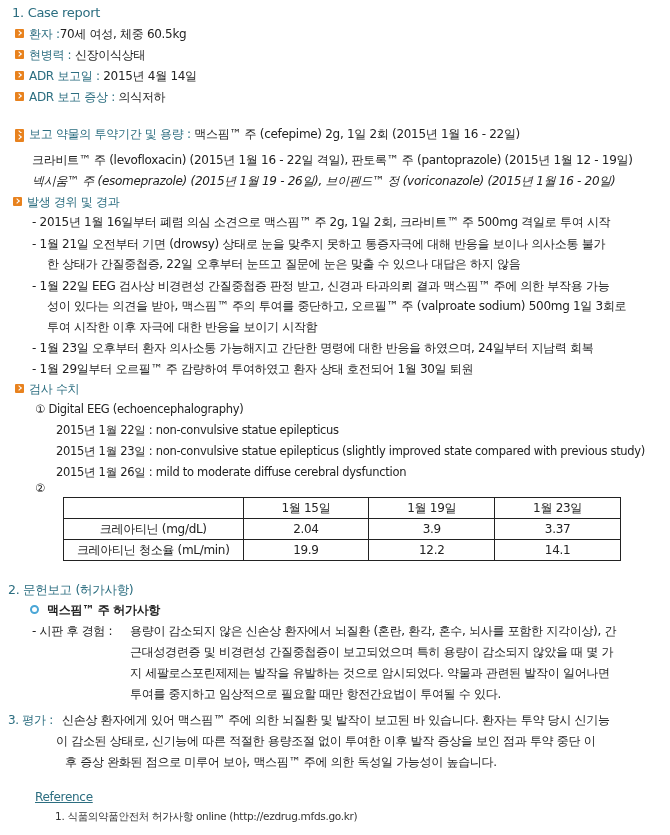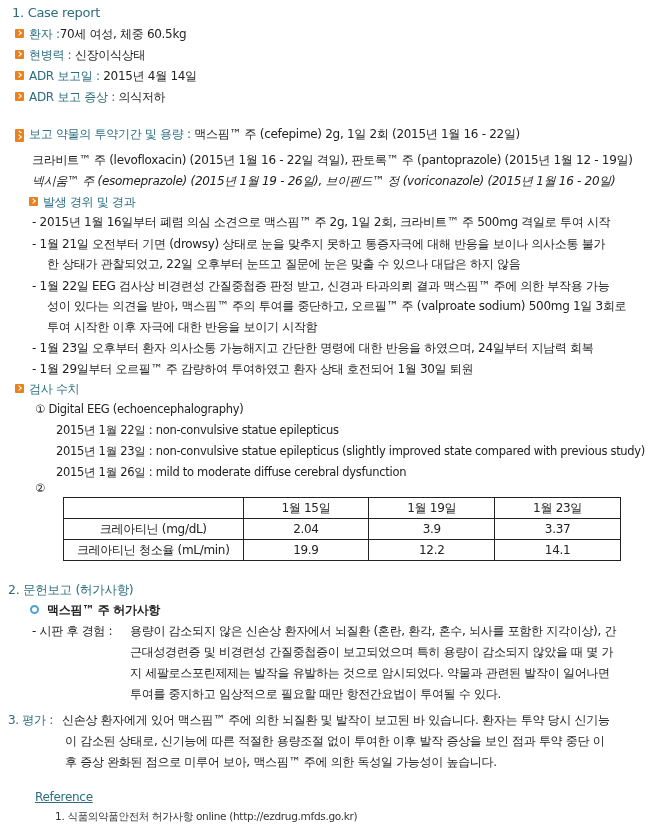--- a/index.html
+++ b/index.html
@@ -54,26 +54,26 @@
 </div>
 <div class="abs" style="left:15px;top:126px;">
   <span class="bul-icon"></span><span class="lbl">보고 약물의 투약기간 및 용량 :</span> <span>맥스핌™ 주 (cefepime) 2g, 1일 2회 (2015년 1월 16 - 22일)</span>
 </div>
 <div class="abs" style="left:15px;top:131px;">
   <span class="bul-icon"></span>
 </div>
 <div class="abs" style="left:32px;top:152px;">크라비트™ 주 (levofloxacin) (2015년 1월 16 - 22일 격일), 판토록™ 주 (pantoprazole) (2015년 1월 12 - 19일)</div>
 <div class="abs" style="left:32px;top:173px;font-style:italic;">넥시움™ 주 (esomeprazole) (2015년 1월 19 - 26일), 브이펜드™ 정 (voriconazole) (2015년 1월 16 - 20일)</div>
 
-<div class="abs" style="left:29px;top:194px;">
+<div class="abs" style="left:13px;top:194px;">
   <span class="bul-icon"></span><span class="lbl">발생 경위 및 경과</span>
 </div>
 <div class="abs" style="left:32px;top:214px;">- 2015년 1월 16일부터 폐렴 의심 소견으로 맥스핌™ 주 2g, 1일 2회, 크라비트™ 주 500mg 격일로 투여 시작</div>
 <div class="abs" style="left:32px;top:236px;">- 1월 21일 오전부터 기면 (drowsy) 상태로 눈을 맞추지 못하고 통증자극에 대해 반응을 보이나 의사소통 불가</div>
-<div class="abs" style="left:47px;top:256px;">한 상태가 관찰되었고, 22일 오후부터 눈뜨고 질문에 눈은 맞출 수 있으나 대답은 하지 않음</div>
+<div class="abs" style="left:47px;top:256px;">한 상태가 간질중첩증, 22일 오후부터 눈뜨고 질문에 눈은 맞출 수 있으나 대답은 하지 않음</div>
 <div class="abs" style="left:32px;top:278px;">- 1월 22일 EEG 검사상 비경련성 간질중첩증 판정 받고, 신경과 타과의뢰 결과 맥스핌™ 주에 의한 부작용 가능</div>
 <div class="abs" style="left:47px;top:298px;">성이 있다는 의견을 받아, 맥스핌™ 주의 투여를 중단하고, 오르필™ 주 (valproate sodium) 500mg 1일 3회로</div>
 <div class="abs" style="left:47px;top:319px;">투여 시작한 이후 자극에 대한 반응을 보이기 시작함</div>
 <div class="abs" style="left:32px;top:340px;">- 1월 23일 오후부터 환자 의사소통 가능해지고 간단한 명령에 대한 반응을 하였으며, 24일부터 지남력 회복</div>
 <div class="abs" style="left:32px;top:361px;">- 1월 29일부터 오르필™ 주 감량하여 투여하였고 환자 상태 호전되어 1월 30일 퇴원</div>
 
 <div class="abs" style="left:15px;top:381px;">
   <span class="bul-icon"></span><span class="lbl">검사 수치</span>
 </div>
 <div class="abs" style="left:35px;top:402px;font-size:11.5px;">
@@ -113,17 +113,17 @@
   <span class="circ-icon"></span><span class="bold">맥스핌™ 주 허가사항</span>
 </div>
 <div class="abs" style="left:32px;top:623px;">- 시판 후 경험 :</div>
 <div class="abs" style="left:130px;top:623px;">용량이 감소되지 않은 신손상 환자에서 뇌질환 (혼란, 환각, 혼수, 뇌사를 포함한 지각이상), 간</div>
 <div class="abs" style="left:130px;top:644px;">근대성경련증 및 비경련성 간질중첩증이 보고되었으며 특히 용량이 감소되지 않았을 때 몇 가</div>
 <div class="abs" style="left:130px;top:665px;">지 세팔로스포린제제는 발작을 유발하는 것으로 암시되었다. 약물과 관련된 발작이 일어나면</div>
 <div class="abs" style="left:130px;top:686px;">투여를 중지하고 임상적으로 필요할 때만 항전간요법이 투여될 수 있다.</div>
 
 <div class="abs teal" style="left:8px;top:712px;text-align:right;">3. 평가 :</div>
 <div class="abs" style="left:62px;top:712px;">신손상 환자에게 있어 맥스핌™ 주에 의한 뇌질환 및 발작이 보고된 바 있습니다. 환자는 투약 당시 신기능</div>
-<div class="abs" style="left:65px;top:733px;">이 감소된 상태로, 신기능에 따른 적절한 용량조절 없이 투여한 이후 발작 증상을 보인 점과 투약 중단 이</div>
+<div class="abs" style="left:56px;top:733px;">이 감소된 상태로, 신기능에 따른 적절한 용량조절 없이 투여한 이후 발작 증상을 보인 점과 투약 중단 이</div>
 <div class="abs" style="left:65px;top:754px;">후 증상 완화된 점으로 미루어 보아, 맥스핌™ 주에 의한 독성일 가능성이 높습니다.</div>
 
 <div class="abs ref-title" style="left:35px;top:790px;">Reference</div>
 <div class="abs ref-item" style="left:55px;top:810px;">1. 식품의약품안전처 허가사항 online (http://ezdrug.mfds.go.kr)</div>
 
 </body></html>

